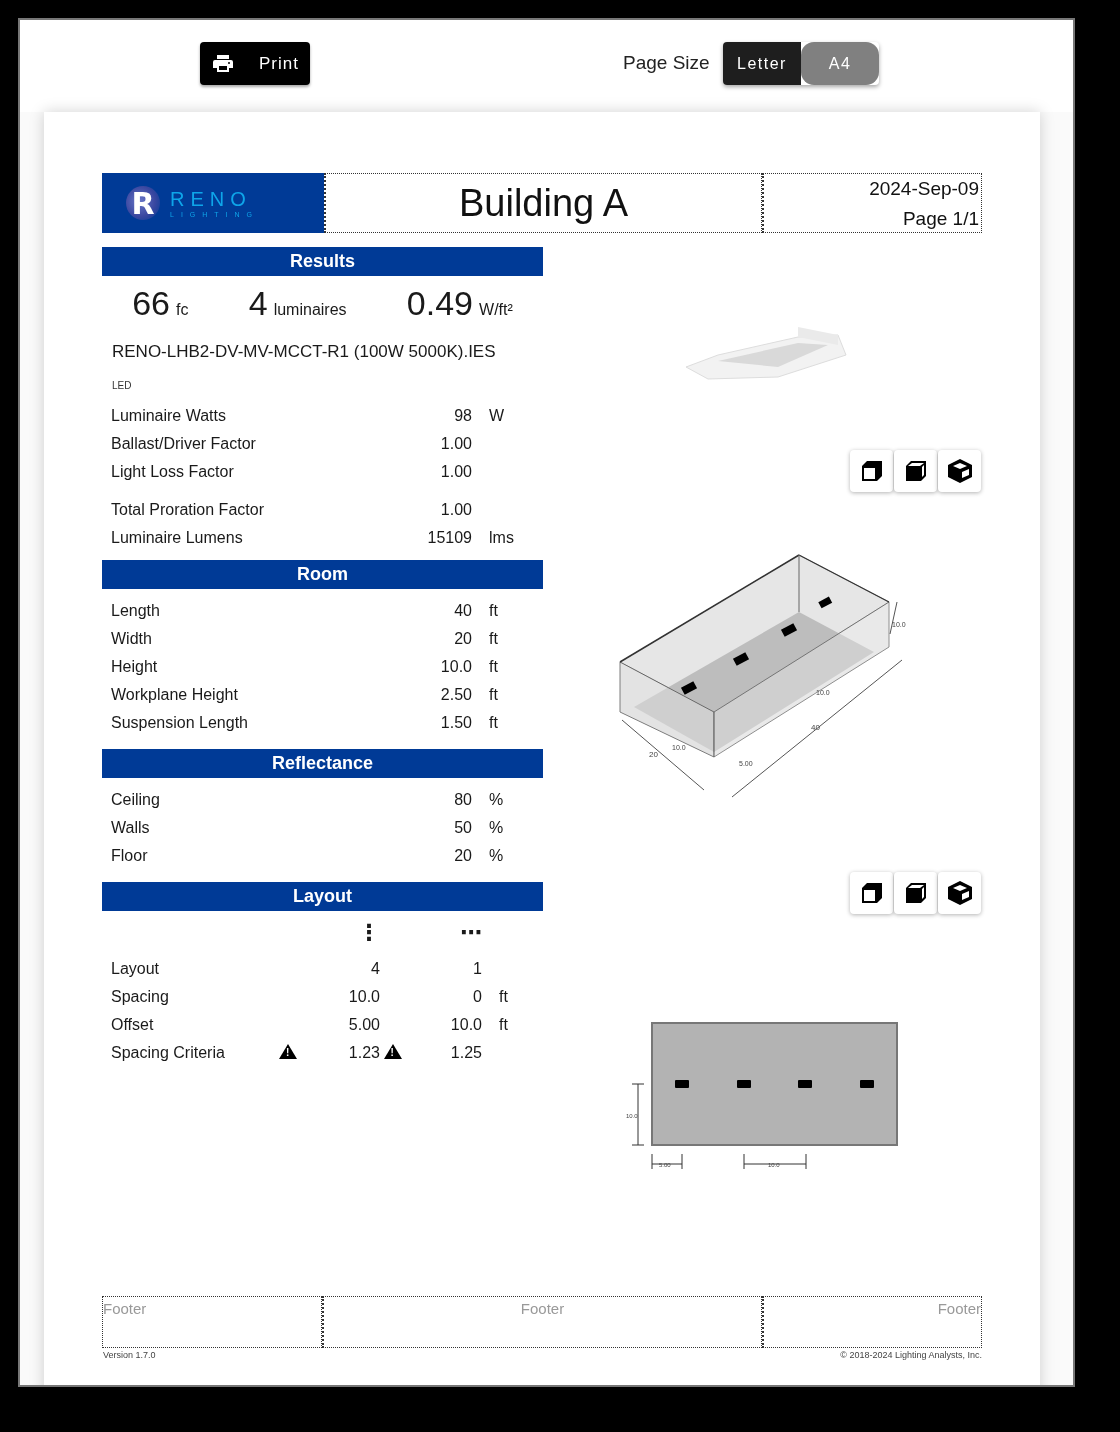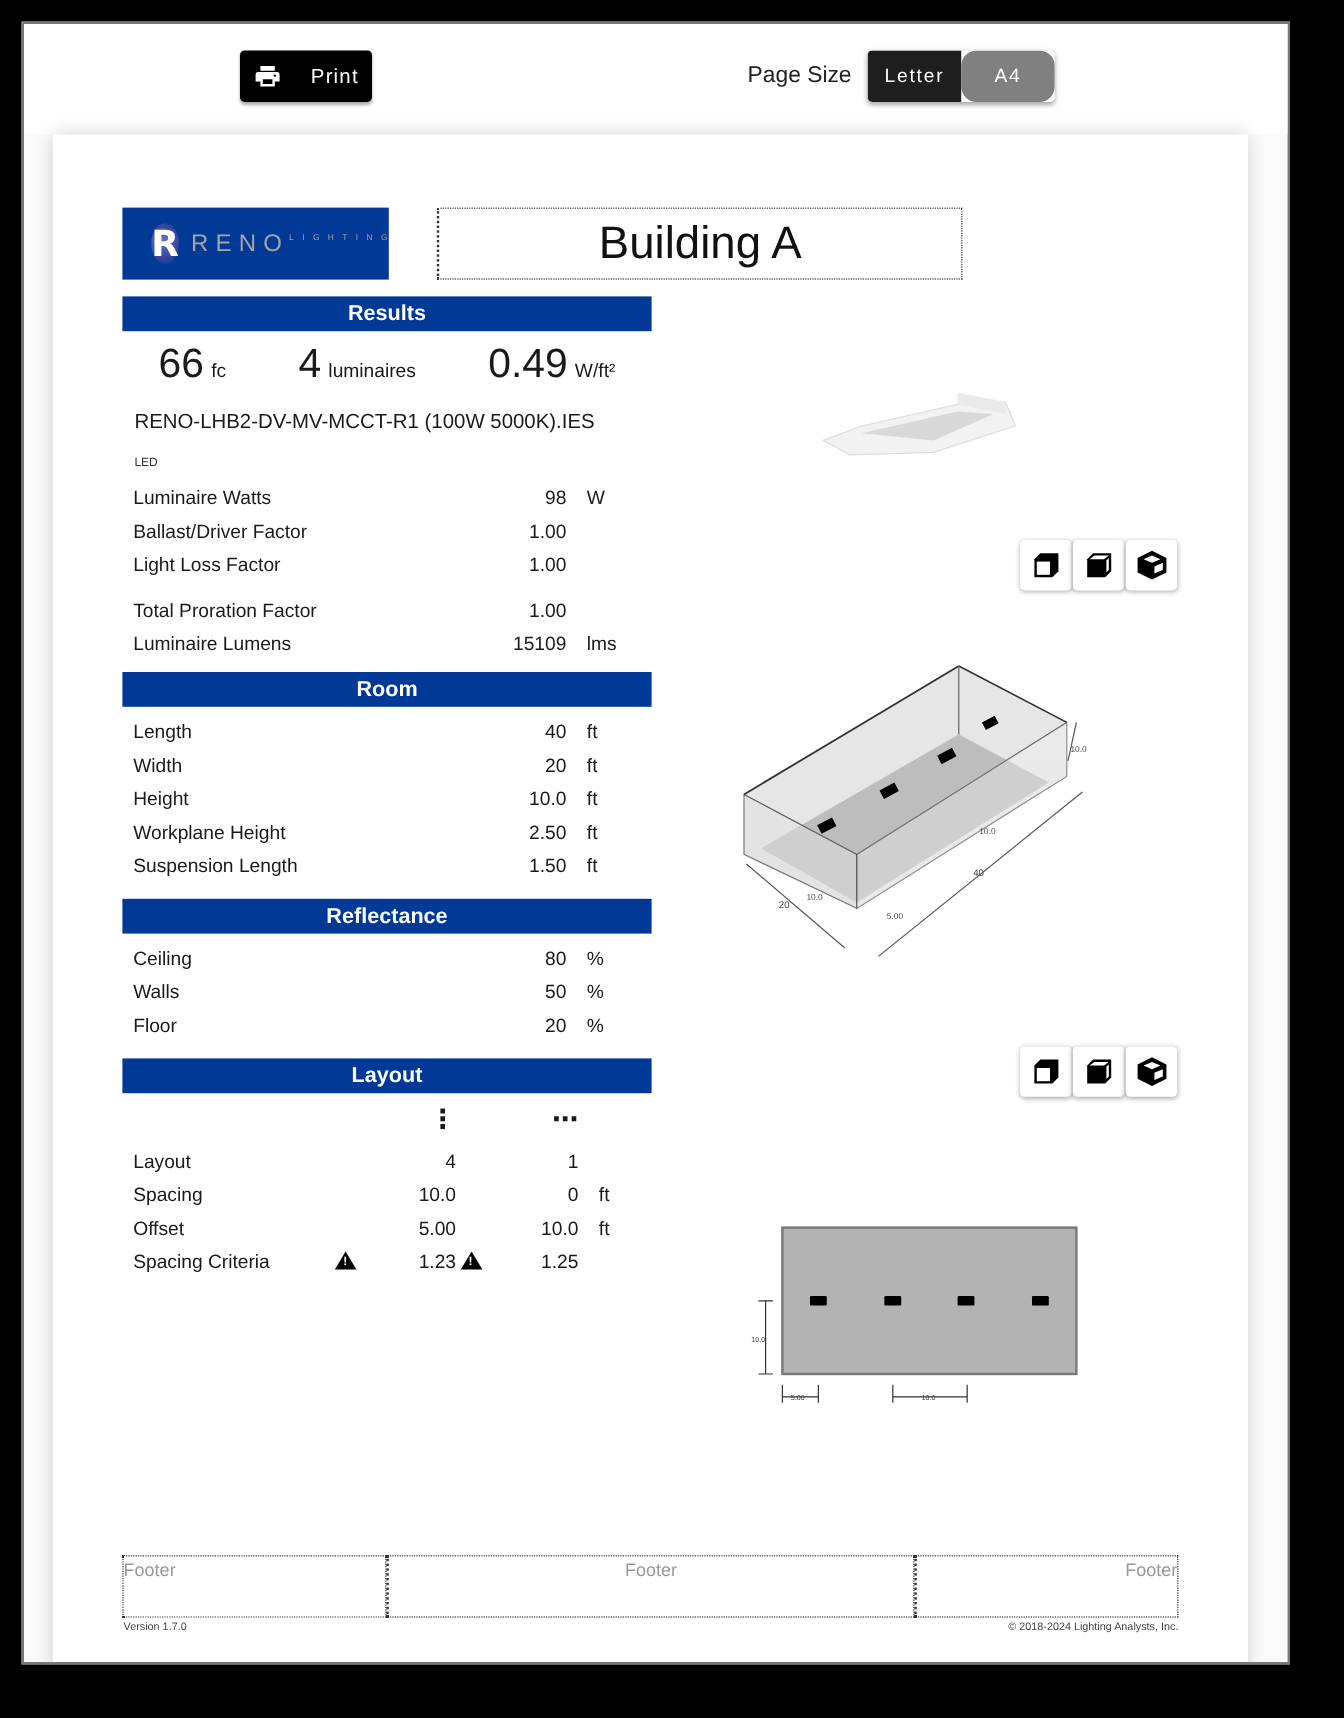--- a/index.html
+++ b/index.html
@@ -21,25 +21,25 @@
   .seg .off { background:#808080;border-radius:13px; }
 
   .paper { position:absolute; left:24px; top:92px; width:996px; height:1300px; background:#fff;
            box-shadow:0 0 14px rgba(0,0,0,.18); }
 
   .hdr { position:absolute; left:58px; top:61px; width:880px; height:62px; display:flex; }
   .logo { width:222px; height:60px; background:#003a96; display:flex; align-items:center; padding-left:24px; box-sizing:border-box; gap:10px; }
   .logo-r { width:34px; height:34px; border-radius:50%;
             background:radial-gradient(circle at 40% 45%, #6a78c8 0%, #3a47a0 55%, #003a96 100%);
             color:#fff; font-weight:bold; font-size:30px; display:flex; align-items:center; justify-content:center; font-family:"DejaVu Sans", sans-serif; }
-  .logo-txt { color:#a3a3a3; display:flex; line-height:1; }
+  .logo-txt { color:#0ea5e9; display:flex; flex-direction:column; line-height:1; }
   .logo-txt .b { font-size:20px; letter-spacing:6px; font-weight:300; }
   .logo-txt .s { font-size:7px; letter-spacing:7px; margin-top:2px; }
   .title-cell { width:438px; height:60px; border:1px dotted #333; border-left:2px dotted #333; box-sizing:border-box;
-                display:flex; align-items:center; justify-content:center; font-size:38px; color:#111;margin-left:40px; }
+                display:flex; align-items:center; justify-content:center; font-size:38px; color:#111; }
   .date-cell { width:220px; height:60px; border:1px dotted #333; border-left:2px dotted #333; box-sizing:border-box;
                text-align:right; padding-right:2px; font-size:19px; line-height:30px; color:#111; }
 
   .left { position:absolute; left:58px; top:135px; width:441px; }
   .bar { height:29px; background:#003a96; color:#fff; font-weight:bold; font-size:18px; text-align:center; line-height:29px; }
   .results { display:flex; justify-content:space-around; align-items:baseline; height:58px; padding-top:8px; box-sizing:border-box; }
   .results .big { font-size:34px; }
   .results .unit { font-size:16px; margin-left:6px; }
   .lumname { font-size:17px; padding:8px 10px 0; height:30px; }
   .led { font-size:10px; padding:8px 10px 0; height:22px; color:#333; }
@@ -98,20 +98,24 @@
   <div class="paper">
     <div class="hdr">
       <div class="logo">
         <div class="logo-r">R</div>
         <div class="logo-txt">
           <span class="b">RENO</span>
           <span class="s">LIGHTING</span>
         </div>
       </div>
       <div class="title-cell">Building A</div>
+      <div class="date-cell">
+        <div>2024-Sep-09</div>
+        <div>Page 1/1</div>
+      </div>
     </div>
 
     <div class="left">
       <div class="bar">Results</div>
       <div class="results">
         <div><span class="big">66</span><span class="unit">fc</span></div>
         <div><span class="big">4</span><span class="unit">luminaires</span></div>
         <div><span class="big">0.49</span><span class="unit">W/ft²</span></div>
       </div>
 

